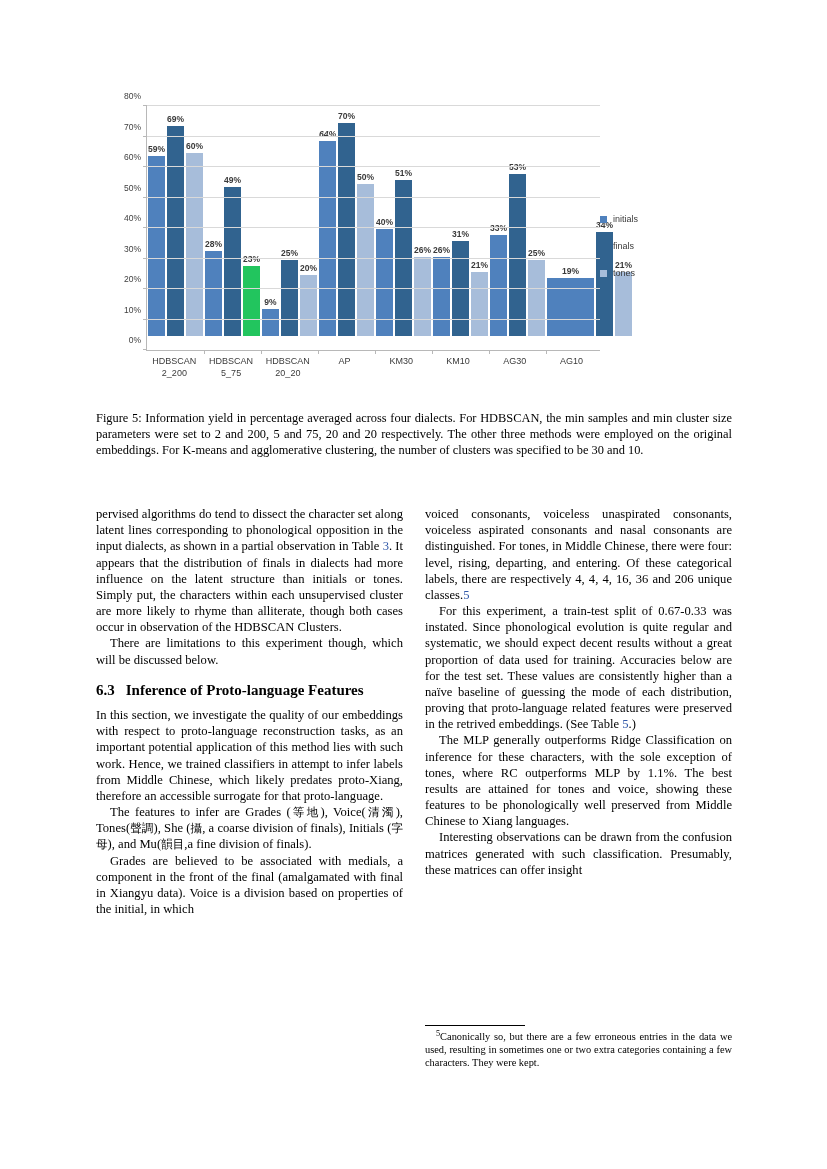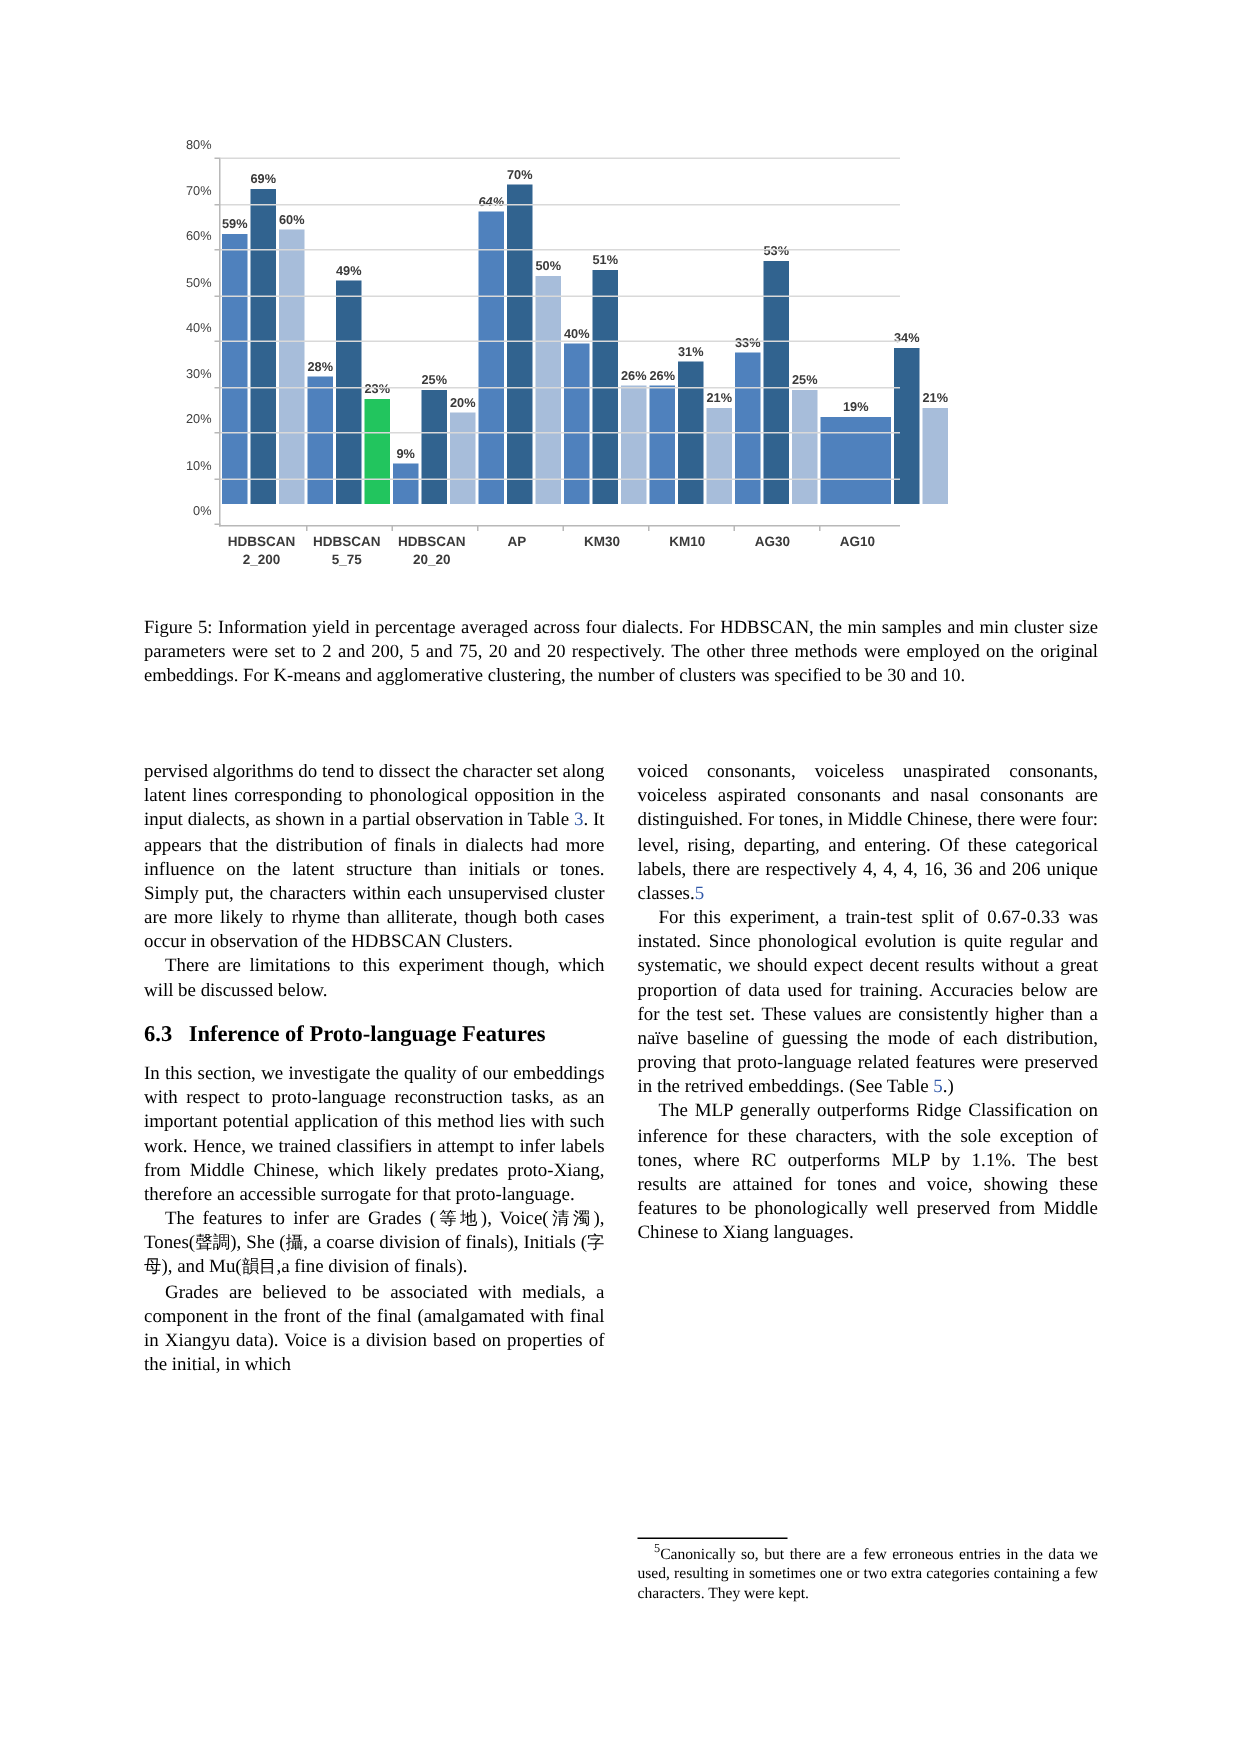--- a/index.html
+++ b/index.html
@@ -115,21 +115,20 @@
     bottom: 6px;
     height: 40px;
     display: flex;
   }
   .xlabel {
     flex: 1 1 0;
     text-align: center;
     font-size: 9px;
     color: #3a3a3a;
     line-height: 1.35;
-    font-weight: bold;
   }
   .legend {
     position: absolute;
     right: 22px;
     top: 118px;
     width: 110px;
   }
   .legend-row {
     display: flex;
     align-items: center;
@@ -367,20 +366,34 @@
             <div>KM10</div>
           </div>
           <div class="xlabel">
             <div>AG30</div>
           </div>
           <div class="xlabel">
             <div>AG10</div>
           </div>
         </div>
 
+      <div class="legend" id="legend">
+          <div class="legend-row">
+            <span class="swatch" style="background: rgb(79, 129, 189);"></span>
+            <span>initials</span>
+          </div>
+          <div class="legend-row">
+            <span class="swatch" style="background: rgb(49, 99, 143);"></span>
+            <span>finals</span>
+          </div>
+          <div class="legend-row">
+            <span class="swatch" style="background: rgb(167, 189, 218);"></span>
+            <span>tones</span>
+          </div>
+        </div>
     </div>
 
   </div>
 
   <div class="caption">
     <span>Figure 5:</span><span> Information yield in percentage averaged across four dialects.  For HDBSCAN, the min samples and min cluster size parameters were set to 2 and 200, 5 and 75, 20 and 20 respectively.  The other three methods were employed on the original embeddings.  For K-means and agglomerative clustering, the number of clusters was specified to be 30 and 10.</span>
   </div>
 
   <div class="col col-left">
     <p class="noindent"><span>pervised algorithms do tend to dissect the character set along latent lines corresponding to phonological opposition in the input dialects, as shown in a partial observation in Table </span><span class="refnum">3</span><span>. It appears that the distribution of finals in dialects had more influence on the latent structure than initials or tones. Simply put, the characters within each unsupervised cluster are more likely to rhyme than alliterate, though both cases occur in observation of the HDBSCAN Clusters.</span></p>
@@ -396,20 +409,21 @@
     <p>Grades are believed to be associated with medials, a component in the front of the final (amalgamated with final in Xiangyu data).  Voice is a division based on properties of the initial, in which</p>
   </div>
 
   <div class="col col-right">
     <p class="noindent"><span>voiced consonants, voiceless unaspirated consonants, voiceless aspirated consonants and nasal consonants are distinguished. For tones, in Middle Chinese, there were four: level, rising, departing, and entering. Of these categorical labels, there are respectively 4, 4, 4, 16, 36 and 206 unique classes.</span><span class="fnlink">5</span></p>
 
     <p><span>For this experiment, a train-test split of 0.67-0.33 was instated. Since phonological evolution is quite regular and systematic, we should expect decent results without a great proportion of data used for training. Accuracies below are for the test set. These values are consistently higher than a naïve baseline of guessing the mode of each distribution, proving that proto-language related features were preserved in the retrived embeddings. (See Table </span><span class="refnum">5</span><span>.)</span></p>
 
     <p>The MLP generally outperforms Ridge Classification on inference for these characters, with the sole exception of tones, where RC outperforms MLP by 1.1%. The best results are attained for tones and voice, showing these features to be phonologically well preserved from Middle Chinese to Xiang languages.</p>
 
+    <p>Interesting observations can be drawn from the confusion matrices generated with such classification. Presumably, these matrices can offer insight</p>
   </div>
 
   <div class="footnote-wrap">
     <div class="footnote-rule"></div>
     <p class="footnote"><sup class="fn">5</sup><span>Canonically so, but there are a few erroneous entries in the data we used, resulting in sometimes one or two extra categories containing a few characters. They were kept.</span></p>
   </div>
 
 </div>
 
 </body></html>

